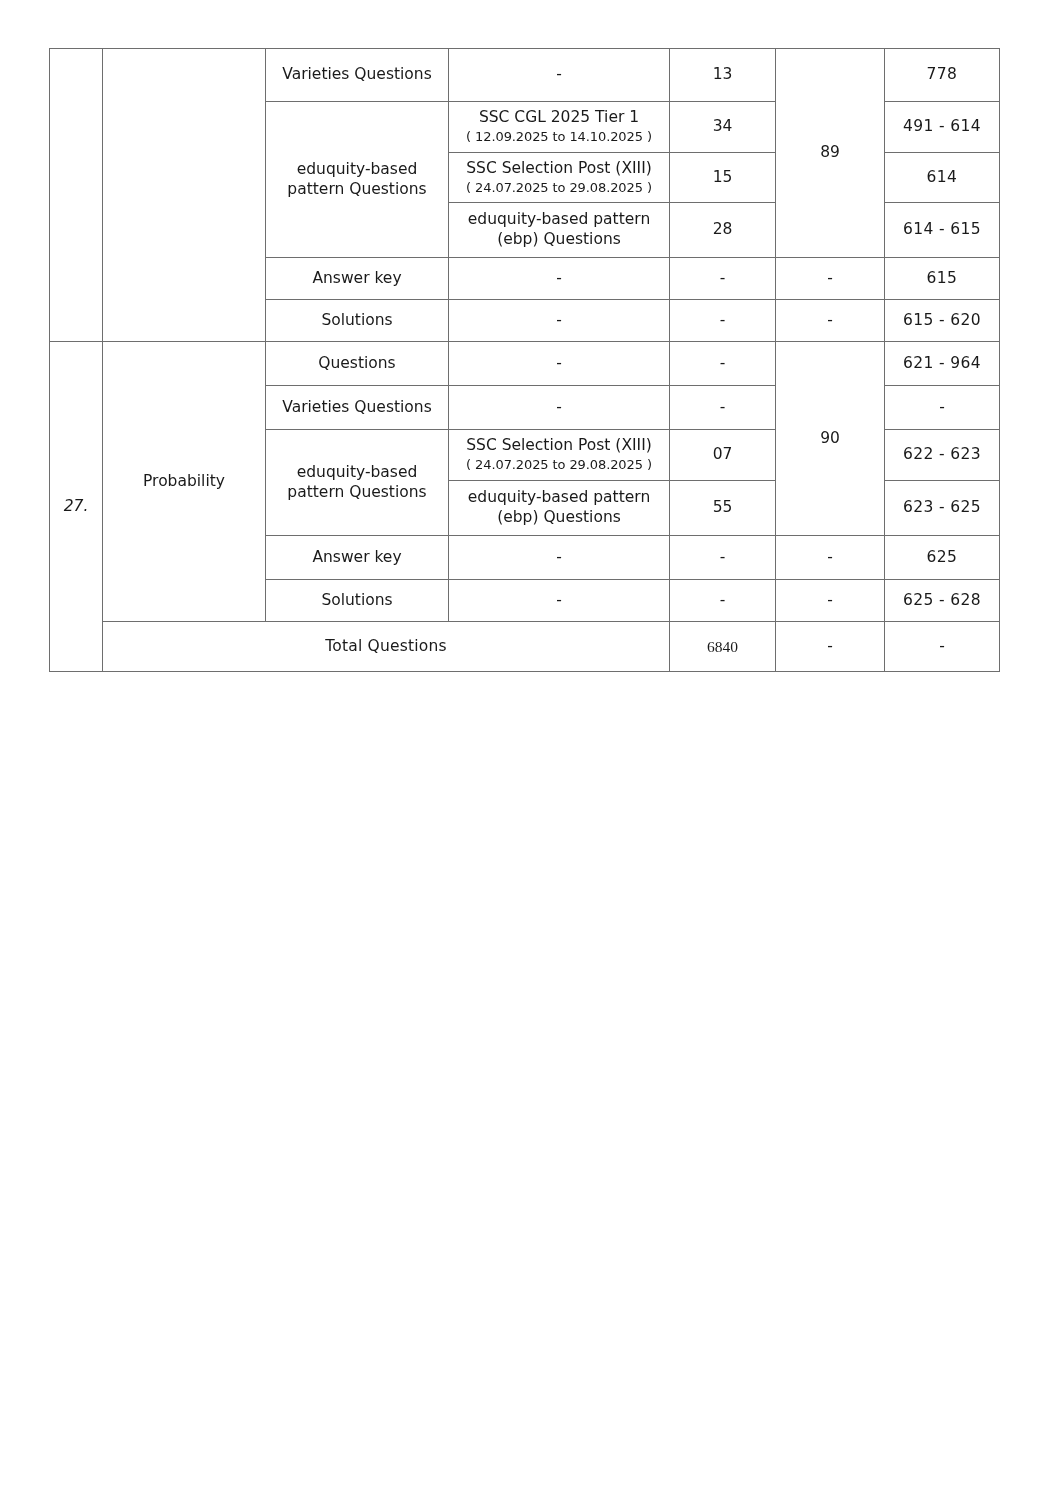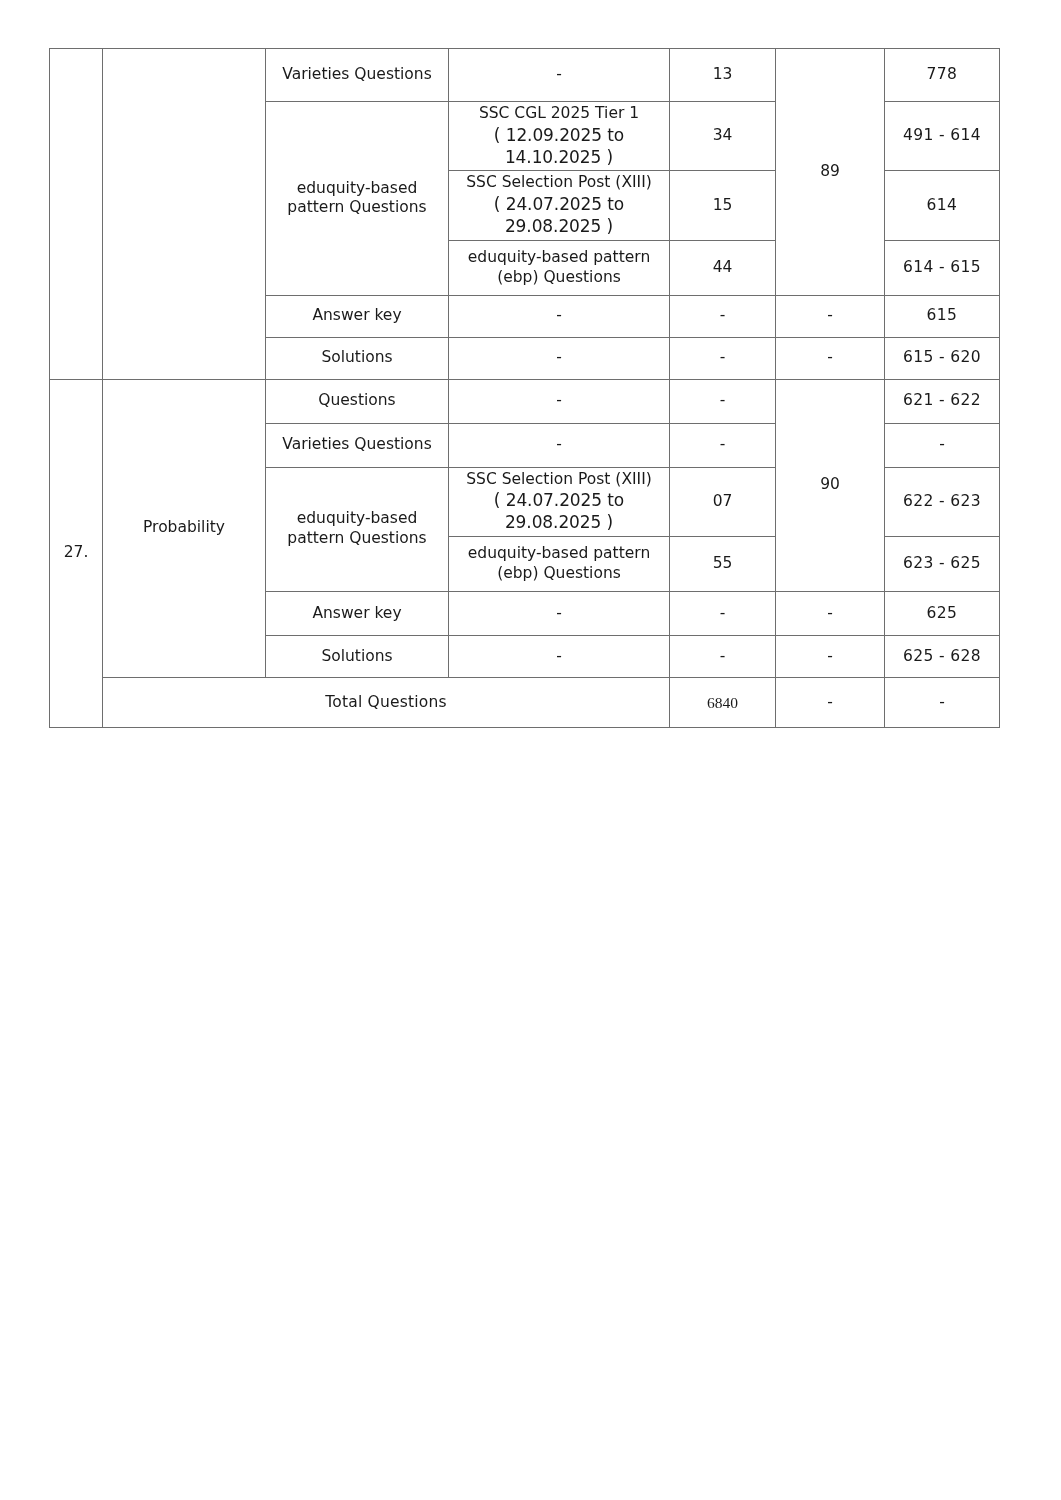--- a/index.html
+++ b/index.html
@@ -57,21 +57,21 @@
   td.dash { font-size: 16px; }
   td.num  { font-size: 16px; }
   td.pages{ font-size: 16px; letter-spacing: 0.4px; }
 
   td.serial { font-size: 16px; }
   td.chapter { font-size: 16.5px; }
 
   td.small-exam { font-size: 14.5px; line-height: 1.3; }
   td.small-exam .datestr {
     display: block;
-    font-size: 17px;
+    font-size: 13px;
     letter-spacing: -0.1px;
     margin-top: 1px;
   }
   td.ebp-label { font-size: 15px; line-height: 1.3; }
 
   td.total-label {
     font-weight: bold;
     font-size: 17px;
     letter-spacing: 0.2px;
   }
@@ -88,20 +88,21 @@
     line-height: 1.35;
     font-size: 15.5px;
   }
   td.vtop-chapter {
     vertical-align: top;
     padding-top: 8px;
   }
   td.vtop-serial {
     vertical-align: top;
     padding-top: 9px;
+    font-style: italic;
   }
 </style>
 </head>
 <body>
 
 <div class="sheet">
 
   <table class="grid">
     <colgroup>
       <col class="c1">
@@ -144,21 +145,21 @@
         </td>
         <td class="num">15</td>
         <td class="pages">614</td>
       </tr>
 
       <tr>
         <td class="ebp-label" style="height:50px">
           <span>eduquity-based pattern</span><br>
           <span>(ebp) Questions</span>
         </td>
-        <td class="num">44</td>
+        <td class="num">28</td>
         <td class="pages">614 - 615</td>
       </tr>
 
       <tr>
         <td style="height:37px">Answer key</td>
         <td class="dash">-</td>
         <td class="dash">-</td>
         <td class="dash">-</td>
         <td class="pages">615</td>
       </tr>
@@ -171,21 +172,21 @@
         <td class="pages">615 - 620</td>
       </tr>
 
       <tr>
         <td rowspan="7" class="vtop-serial serial">27.</td>
         <td rowspan="6" class="vtop-chapter chapter">Probability</td>
         <td style="height:39px">Questions</td>
         <td class="dash">-</td>
         <td class="dash">-</td>
         <td rowspan="4" class="num">90</td>
-        <td class="pages">621 - 622</td>
+        <td class="pages">621 - 964</td>
       </tr>
 
       <tr>
         <td style="height:39px">Varieties Questions</td>
         <td class="dash">-</td>
         <td class="dash">-</td>
         <td class="dash">-</td>
       </tr>
 
       <tr>

